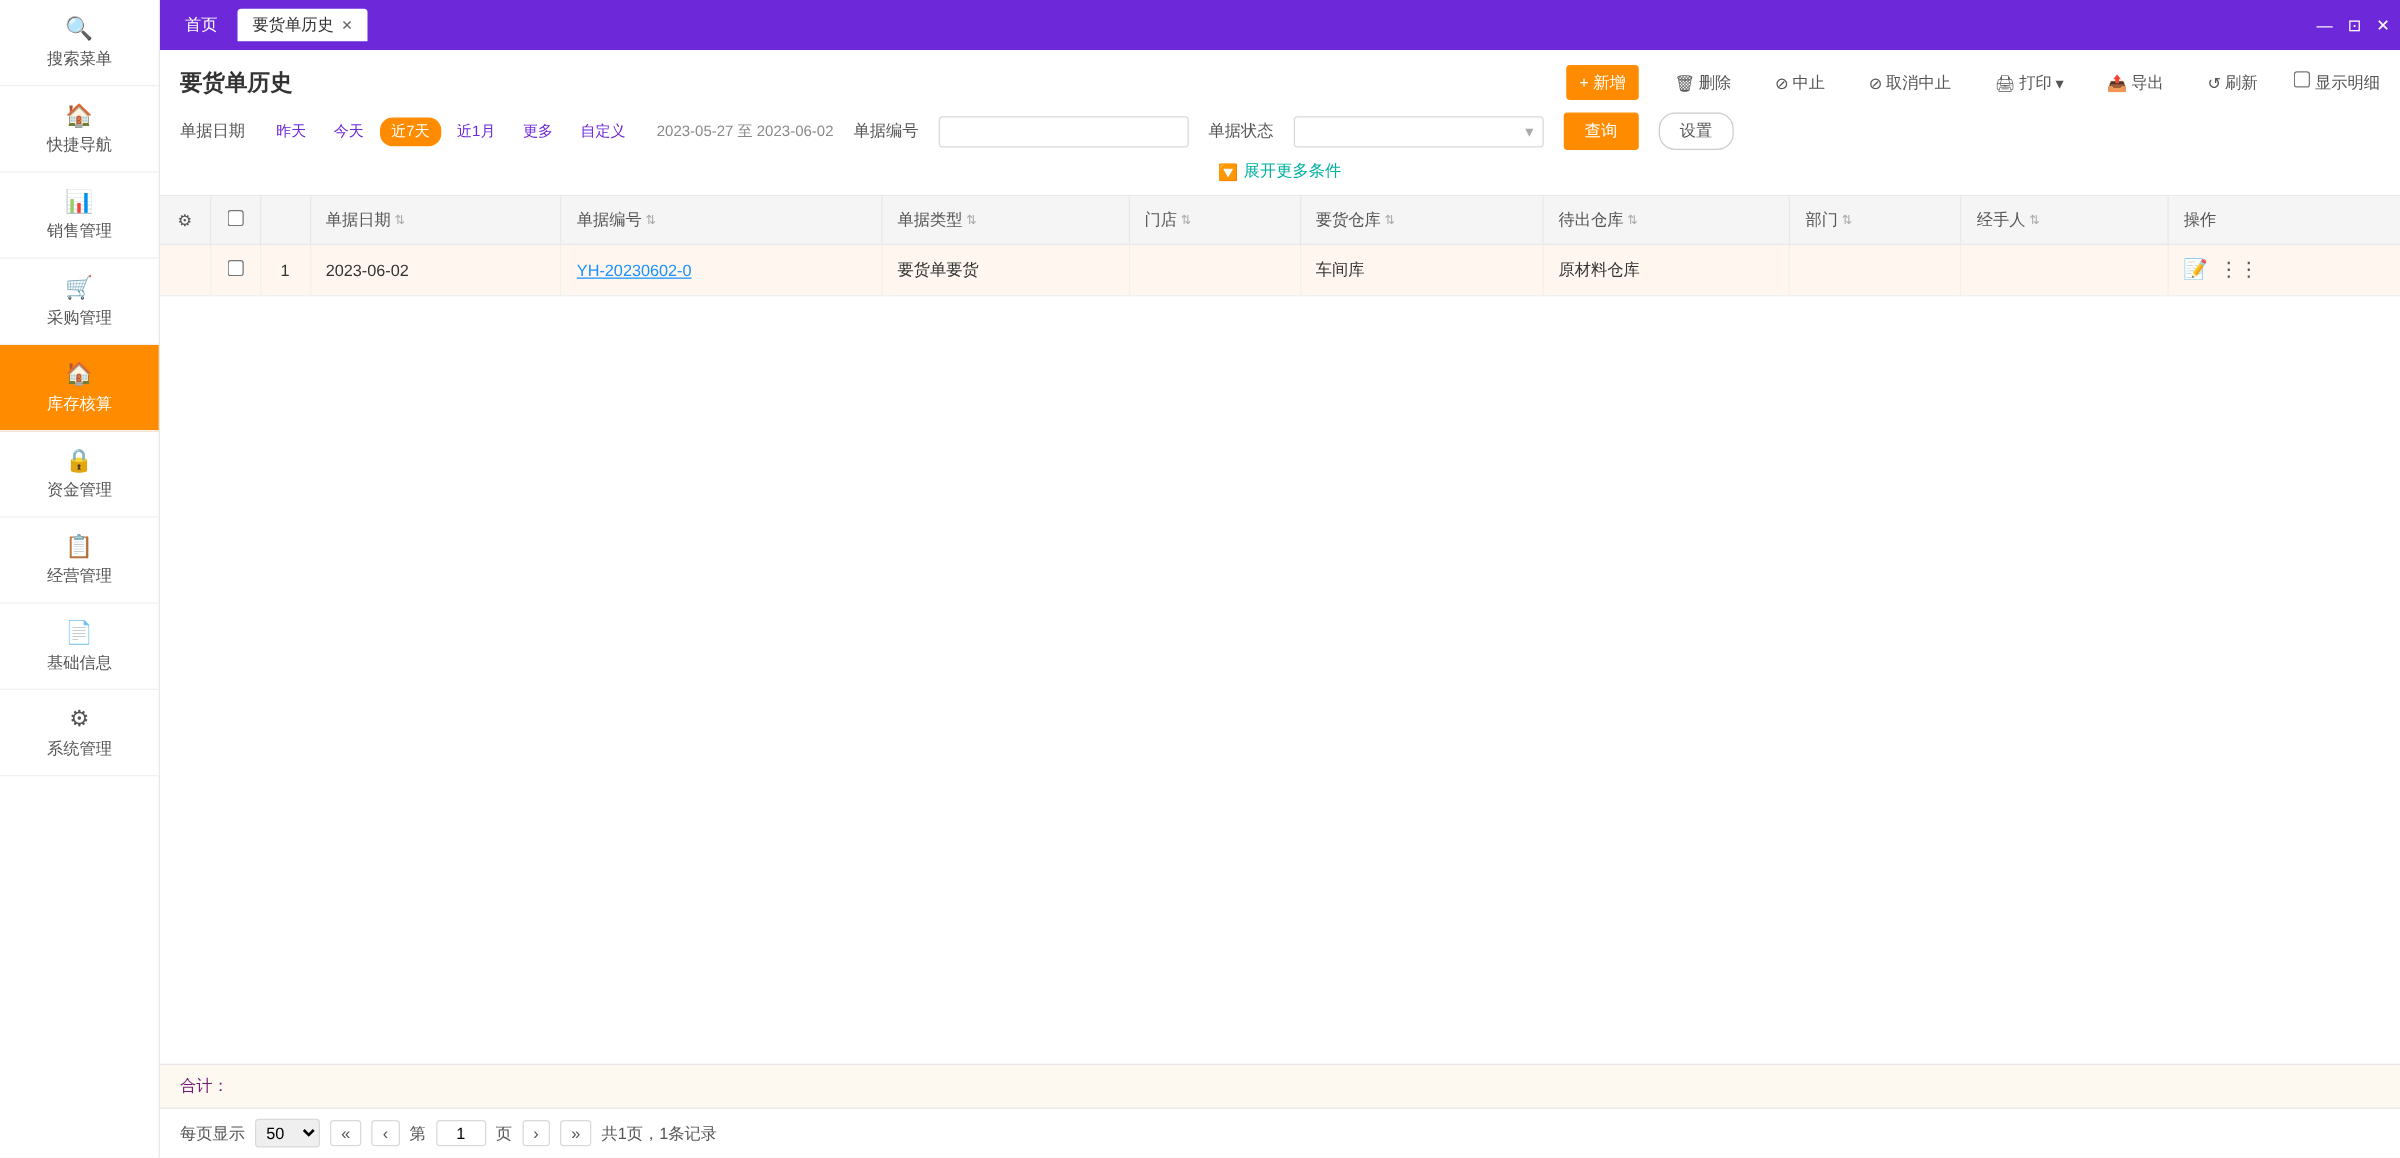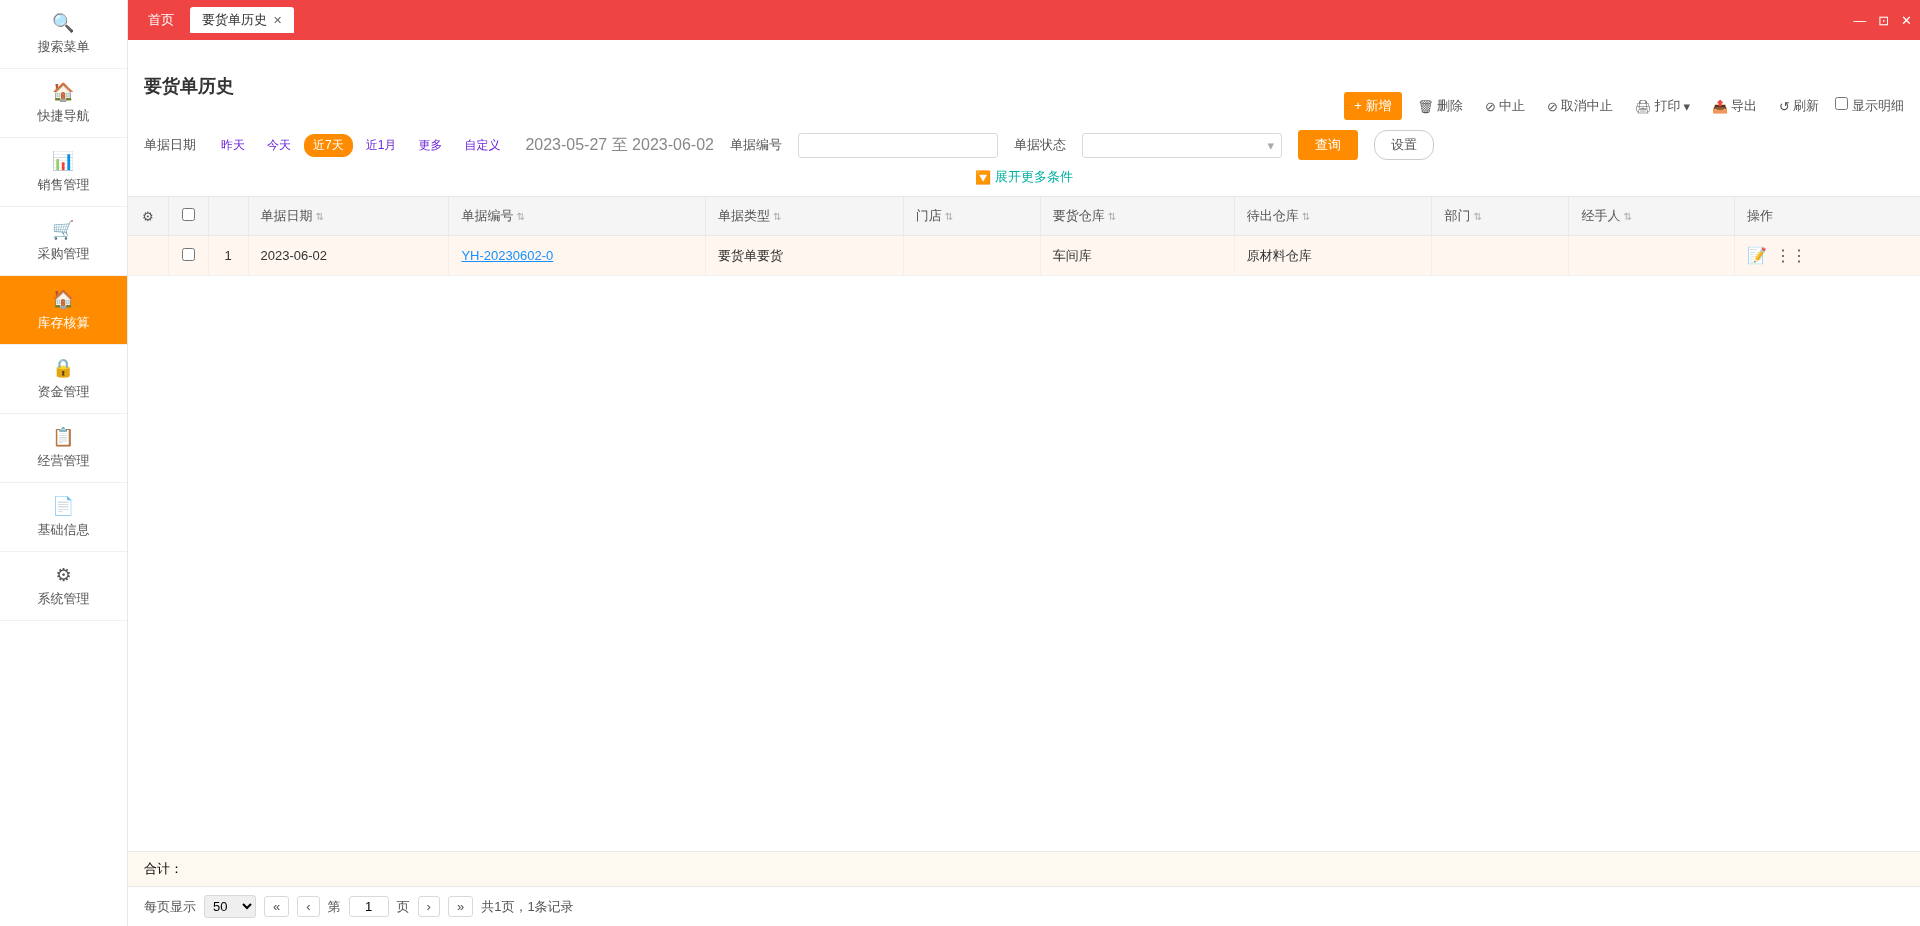--- a/index.html
+++ b/index.html
@@ -30,21 +30,21 @@
 
     
     .main-area {
       flex: 1;
       display: flex;
       flex-direction: column;
       overflow: hidden;
     }
     .top-bar {
       height: 40px;
-      background: #ef4444;
+      background: #6d28d9;
       display: flex;
       align-items: center;
       padding: 0 8px;
       gap: 4px;
       flex-shrink: 0;
     }
     .tab-item {
       padding: 4px 12px;
       color: #fff;
       cursor: pointer;
@@ -83,22 +83,21 @@
       flex-shrink: 0;
     }
     .page-title {
       font-size: 18px;
       font-weight: bold;
       color: #333;
     }
     .toolbar {
       display: flex;
       align-items: center;
-      gap: 10px;
-      margin-top: 40px;
+      gap: 23px;
     }
     .toolbar-btn {
       display: flex;
       align-items: center;
       gap: 3px;
       cursor: pointer;
       color: #555;
       font-size: 13px;
       padding: 4px 6px;
       border-radius: 3px;
@@ -129,21 +128,21 @@
     .filter-date-btns { display: flex; align-items: center; gap: 4px; }
     .date-btn {
       padding: 2px 8px;
       border-radius: 10px;
       cursor: pointer;
       font-size: 12px;
       color: #6d28d9;
       border: 1px solid transparent;
     }
     .date-btn.active { background: #ff8c00; color: #fff; border-color: #ff8c00; }
-    .filter-date-range { font-size: 16px; color: #888; }
+    .filter-date-range { font-size: 12px; color: #888; }
     .filter-input {
       border: 1px solid #d9d9d9;
       border-radius: 3px;
       padding: 4px 8px;
       font-size: 13px;
       width: 200px;
       outline: none;
     }
     .filter-select {
       border: 1px solid #d9d9d9;
@@ -224,21 +223,21 @@
     .settings-col { width: 40px; text-align: center; cursor: pointer; }
 
     
     .footer-sum {
       background: #fef9f0;
       border-top: 1px solid #e8e8e8;
       padding: 8px 16px;
       display: flex;
       align-items: center;
       font-size: 13px;
-      color: #000000;
+      color: #701a75;
       flex-shrink: 0;
     }
 
     
     .pagination {
       display: flex;
       align-items: center;
       justify-content: flex-start;
       padding: 8px 16px;
       gap: 8px;

